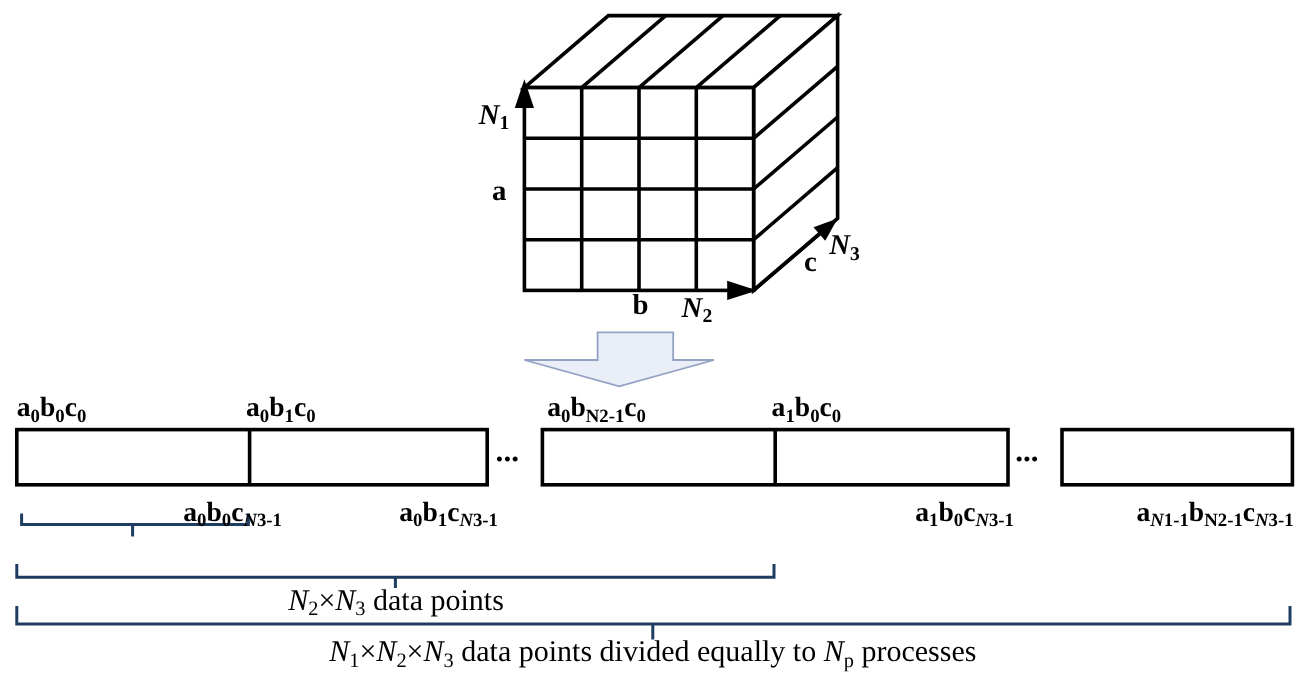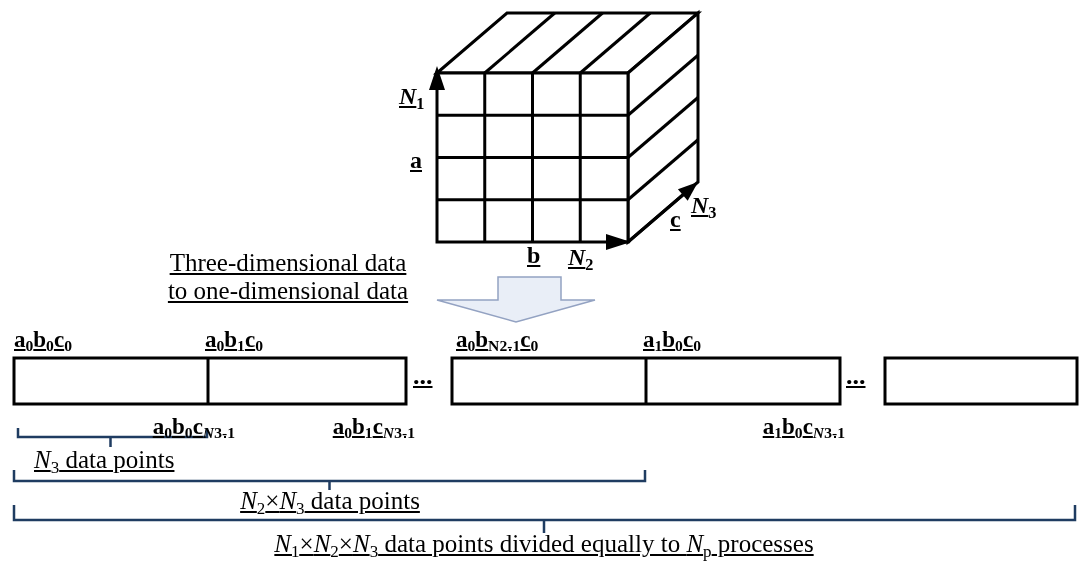--- a/index.html
+++ b/index.html
@@ -2,21 +2,21 @@
 <html style="--line: #000000; --brace: #1f3c61; --arrow-fill: #e9eef7; --arrow-border: #93a2c2;"><head>
 <meta charset="utf-8">
 <style>
   html,body { margin:0; padding:0; background:#fff; }
   #stage {
     position:relative; width:1088px; height:568px; background:#fff;
     font-family:"Liberation Serif","DejaVu Serif",serif; color:#000;
     overflow:hidden;
   }
   #diagram-svg { position:absolute; left:0; top:0; }
-  .txt { position:absolute; white-space:nowrap;text-decoration:underline; }
+  .txt { position:absolute; white-space:nowrap; }
   .it { font-style:italic; }
   .sb { font-size:68%; vertical-align:-0.28em; letter-spacing:0; }
 
   
   .note { left:140px; top:249px; width:296px; text-align:center;
           font-size:25px; line-height:28px; }
 
   
   .cubelab { font-weight:bold; font-size:24px; }
   .lab-n1 { left:399px; top:83px; }
@@ -87,41 +87,37 @@
       <rect x="885" y="358" width="192" height="46"></rect>
     </g>
 
     <g stroke="var(--brace,#1f3c61)" stroke-width="2.5" fill="none">
       <path d="M18,428 L18,437 L207,437 L207,428 M110.5,437 L110.5,447"></path>
       <path d="M14,470 L14,481 L645,481 L645,470 M329.5,481 L329.5,490"></path>
       <path d="M14,505 L14,520 L1075,520 L1075,505 M544,520 L544,533"></path>
     </g>
   </svg>
 
-  <div class="txt note">
-    <div>Three-dimensional data</div>
-    <div>to one-dimensional data</div>
-  </div>
 
   <div class="txt cubelab it lab-n1"><span class="it">N</span><span class="sb" style="font-style: normal;">1</span></div>
   <div class="txt cubelab lab-a">a</div>
   <div class="txt cubelab lab-b">b</div>
   <div class="txt cubelab it lab-n2"><span class="it">N</span><span class="sb" style="font-style: normal;">2</span></div>
   <div class="txt cubelab lab-c">c</div>
   <div class="txt cubelab it lab-n3"><span class="it">N</span><span class="sb" style="font-style: normal;">3</span></div>
 
   <div class="txt arrlab toprow tl1"><span style="font-style: normal;">a</span><span class="sb" style="font-style: normal;">0</span><span style="font-style: normal;">b</span><span class="sb" style="font-style: normal;">0</span><span style="font-style: normal;">c</span><span class="sb" style="font-style: normal;">0</span></div>
   <div class="txt arrlab toprow tl2"><span style="font-style: normal;">a</span><span class="sb" style="font-style: normal;">0</span><span style="font-style: normal;">b</span><span class="sb" style="font-style: normal;">1</span><span style="font-style: normal;">c</span><span class="sb" style="font-style: normal;">0</span></div>
   <div class="txt arrlab toprow tl3"><span style="font-style: normal;">a</span><span class="sb" style="font-style: normal;">0</span><span style="font-style: normal;">b</span><span class="sb" style="font-style: normal;">N2-1</span><span style="font-style: normal;">c</span><span class="sb" style="font-style: normal;">0</span></div>
   <div class="txt arrlab toprow tl4"><span style="font-style: normal;">a</span><span class="sb" style="font-style: normal;">1</span><span style="font-style: normal;">b</span><span class="sb" style="font-style: normal;">0</span><span style="font-style: normal;">c</span><span class="sb" style="font-style: normal;">0</span></div>
 
   <div class="txt dots dots1">...</div>
   <div class="txt dots dots2">...</div>
 
   <div class="txt arrlab botrow bl1"><span style="font-style: normal;">a</span><span class="sb" style="font-style: normal;">0</span><span style="font-style: normal;">b</span><span class="sb" style="font-style: normal;">0</span><span style="font-style: normal;">c</span><span class="it sb">N</span><span class="sb" style="font-style: normal;">3-1</span></div>
   <div class="txt arrlab botrow bl2"><span style="font-style: normal;">a</span><span class="sb" style="font-style: normal;">0</span><span style="font-style: normal;">b</span><span class="sb" style="font-style: normal;">1</span><span style="font-style: normal;">c</span><span class="it sb">N</span><span class="sb" style="font-style: normal;">3-1</span></div>
   <div class="txt arrlab botrow bl4"><span style="font-style: normal;">a</span><span class="sb" style="font-style: normal;">1</span><span style="font-style: normal;">b</span><span class="sb" style="font-style: normal;">0</span><span style="font-style: normal;">c</span><span class="it sb">N</span><span class="sb" style="font-style: normal;">3-1</span></div>
+  <div class="txt arrlab botrow bl5"><span style="font-style: normal;">a</span><span class="it sb">N</span><span class="sb" style="font-style: normal;">1-1</span><span style="font-style: normal;">b</span><span class="sb" style="font-style: normal;">N2-1</span><span style="font-style: normal;">c</span><span class="it sb">N</span><span class="sb" style="font-style: normal;">3-1</span></div>
 
-  <div class="txt bracelab brl1"><span class="it">N</span><span class="sb" style="font-style: normal;">3</span><span style="font-style: normal;"> data points</span></div>
   <div class="txt bracelab brl2"><span class="it">N</span><span class="sb" style="font-style: normal;">2</span><span style="font-style: normal;">×</span><span class="it">N</span><span class="sb" style="font-style: normal;">3</span><span style="font-style: normal;"> data points</span></div>
   <div class="txt bracelab brl3"><span class="it">N</span><span class="sb" style="font-style: normal;">1</span><span style="font-style: normal;">×</span><span class="it">N</span><span class="sb" style="font-style: normal;">2</span><span style="font-style: normal;">×</span><span class="it">N</span><span class="sb" style="font-style: normal;">3</span><span style="font-style: normal;"> data points divided equally to </span><span class="it">N</span><span class="sb" style="font-style: normal;">p</span><span style="font-style: normal;"> processes</span></div>
 
 </div>
 
 </body></html>

